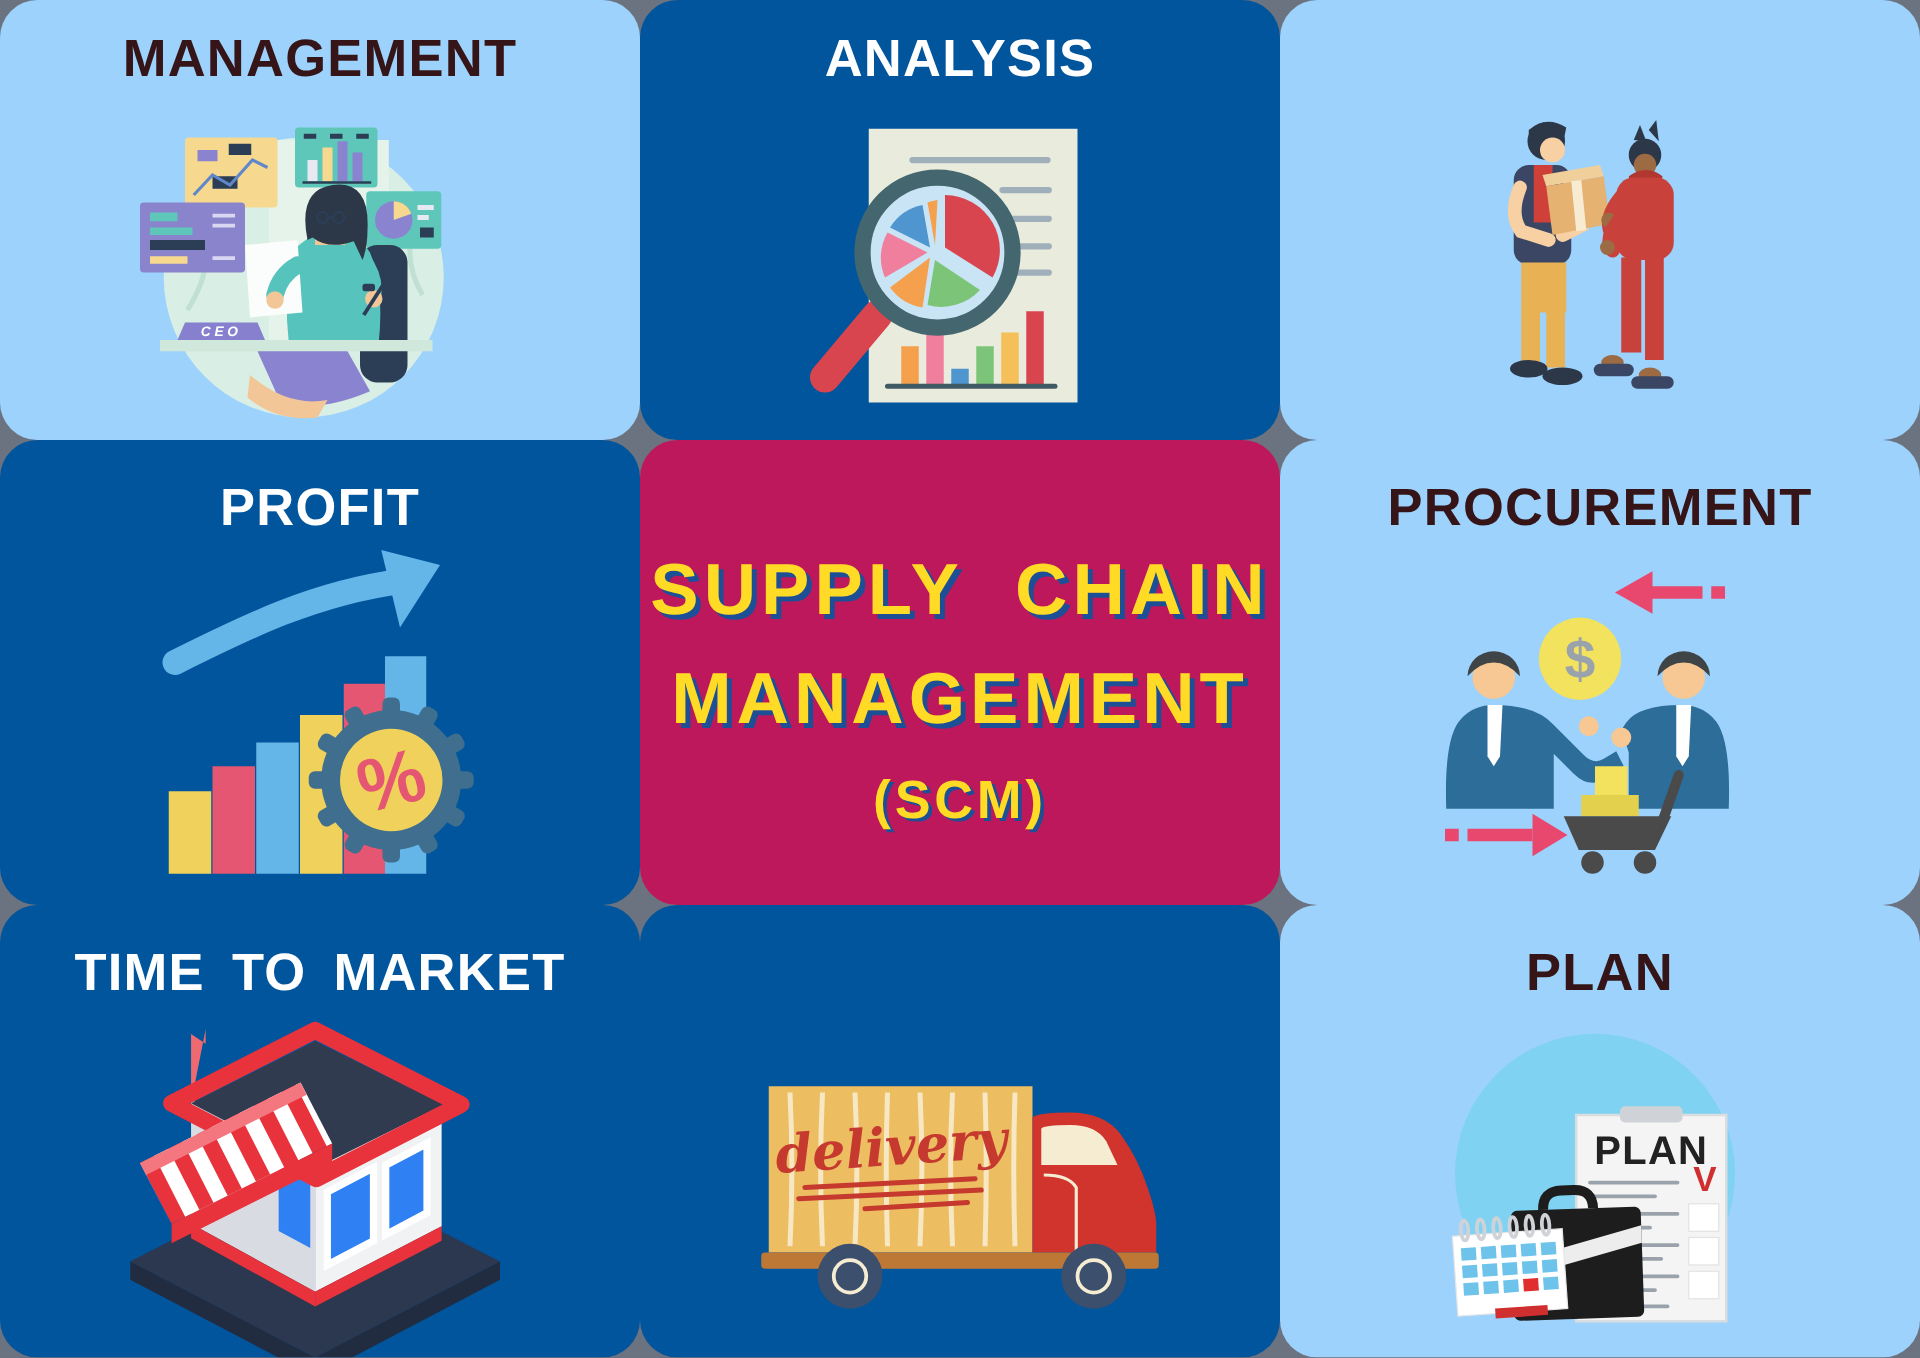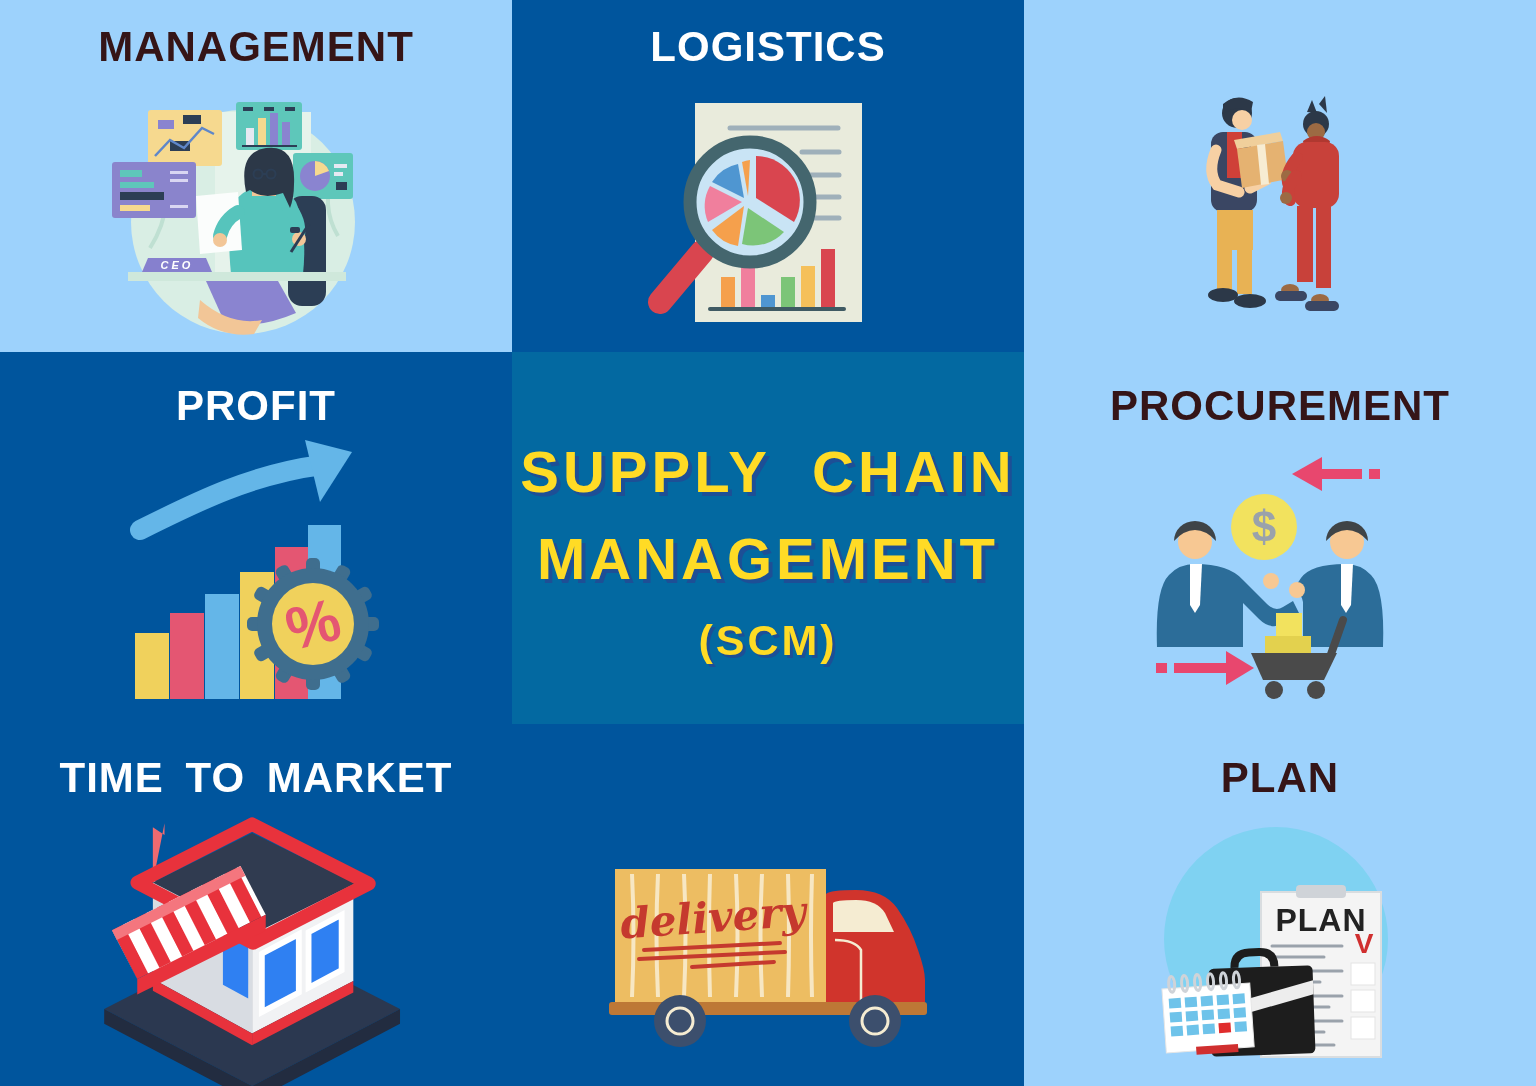--- a/index.html
+++ b/index.html
@@ -4,24 +4,24 @@
 <style>
   html,body{margin:0;padding:0;background:#6b7280;}
   .stage{
     width:1536px;height:1086px;
     display:grid;
     grid-template-columns:512px 512px 512px;
     grid-template-rows:352px 372px 362px;
     font-family:"Liberation Sans", sans-serif;
     overflow:hidden;
   }
-  .cell{position:relative;overflow:hidden;text-align:center;}
+  .cell{position:relative;overflow:hidden;text-align:center;border-radius:30px;}
   .cell.light{background:#9DD2FC;}
   .cell.dark{background:#00559D;}
-  .cell.accent{background:#0369a1;}
+  .cell.accent{background:#be185d;}
   .cell-title{
     margin:0;font-weight:700;font-size:42px;letter-spacing:1px;word-spacing:9px;
     line-height:1.1;position:relative;z-index:2;
   }
   .row1 .cell-title{padding-top:24px;}
   .row2 .cell-title,.row3 .cell-title{padding-top:31px;}
   .light .cell-title{color:#351517;}
   .dark .cell-title{color:#FFFFFF;}
   .illus{position:absolute;left:0;top:0;width:100%;height:100%;z-index:1;}
   .center-box{padding-top:76px;}
@@ -102,21 +102,21 @@
       <path d="M200,300 q30,26 62,20 l-8,14 q-32,4 -56,-16 z" fill="#f2c697"></path>
       <rect x="128" y="272" width="218" height="9" fill="#cfe8db"></rect>
       <g>
         <polygon points="148,258 206,258 212,272 142,272" fill="#8680ce"></polygon>
         <text x="177" y="269" text-anchor="middle" font-size="11" font-style="italic" font-weight="700" letter-spacing="3" fill="#ffffff">CEO</text>
       </g>
     </svg>
   </section>
 
   <section class="cell dark row1">
-    <h2 class="cell-title">LOGISTICS</h2>
+    <h2 class="cell-title">ANALYSIS</h2>
     <svg class="illus" viewBox="0 0 512 352">
       <rect x="183" y="103" width="167" height="219" fill="#e9ebdc"></rect>
       <g stroke="#9fb0ba" stroke-width="5" stroke-linecap="round">
         <line x1="218" y1="128" x2="326" y2="128"></line>
         <line x1="290" y1="152" x2="327" y2="152"></line>
         <line x1="293" y1="175" x2="327" y2="175"></line>
         <line x1="296" y1="197" x2="327" y2="197"></line>
         <line x1="298" y1="218" x2="327" y2="218"></line>
       </g>
       <g>

